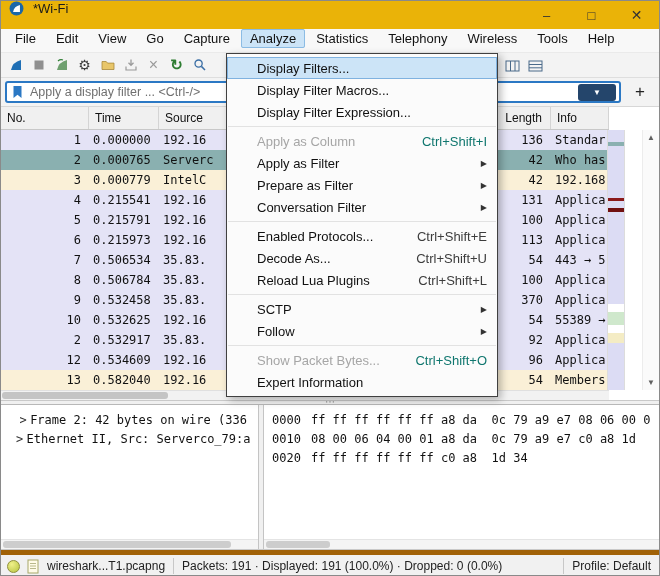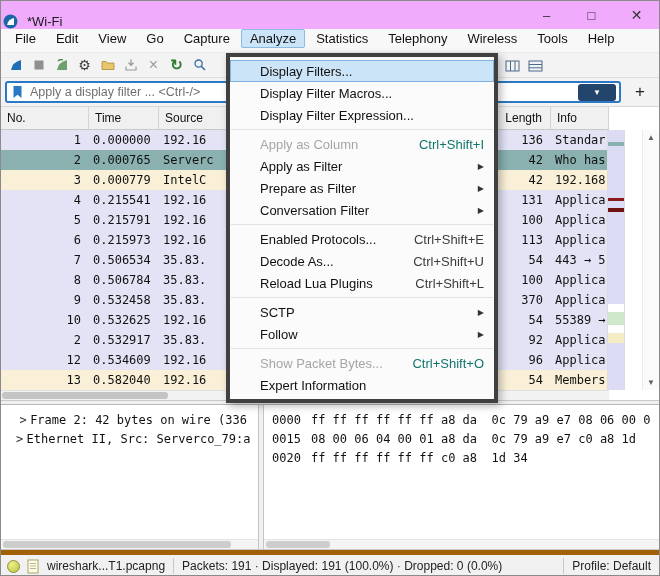--- a/index.html
+++ b/index.html
@@ -1,21 +1,21 @@
 <!DOCTYPE html>
 <html style="--accent: #2b78c4; --row-default: #e4e3f6; --row-arp: #faf0d7; --row-selected: #8ab0b0; --menu-hl: #cce4f7;"><head>
 <meta charset="utf-8">
 <style>
   * { margin:0; padding:0; box-sizing:border-box; }
   html,body { background:#fff; }
   body { font-family:"Liberation Sans", sans-serif; font-size:13px; color:#111; }
   #window { position:relative; width:660px; height:576px; border:1px solid #8a8a8a; background:#fff; overflow:hidden; }
 
   
-  .titlebar { height:28px; background:#f0abfc; display:flex; align-items:flex-end; padding-left:2px; }
+  .titlebar { height:28px; background:#eab308; display:flex; align-items:flex-start; padding-left:8px; }
   .app-icon { width:15px; height:15px; display:inline-flex; margin-right:9px; }
   .win-title { font-size:13px; color:#1a1a1a; }
   .win-controls { margin-left:auto; display:flex; height:100%; }
   .win-btn { width:45px; height:100%; display:flex; align-items:center; justify-content:center; font-size:13px; color:#333; }
   .win-btn.close { font-size:14px; }
 
   
   .menubar { height:24px; background:#f8f8f8; display:flex; align-items:flex-start; padding-left:4px; border-bottom:1px solid #eaeaea; }
   .mb-item { padding:2px 9px; margin:0 1px; border-radius:2px; }
   .mb-item.active { background:var(--menu-hl); outline:1px solid #8cbce4; outline-offset:-1px; }
@@ -83,21 +83,21 @@
   .hex-pane .handle { left:2px; width:64px; }
 
   
   .statusbar { height:27px; background:#f1f1f1; border-top:5px solid #a16207; display:flex; align-items:center; padding:0 8px 0 6px; font-size:12px; color:#222; }
   .expert-dot { width:13px; height:13px; border-radius:50%; background:radial-gradient(circle at 35% 30%, #f0f08a, #b6c440); border:1px solid #90903a; margin-right:7px; }
   .comment-icon { width:12px; height:15px; display:inline-flex; margin-right:8px; }
   .sb-sep { width:1px; height:16px; background:#c8c8c8; margin:0 8px; }
   .sb-right { margin-left:auto; display:flex; align-items:center; }
 
   
-  .popup-menu { position:absolute; left:225px; top:52px; width:272px; background:#fbfbfb; border:4px solid #404040; box-shadow:3px 3px 8px rgba(0,0,0,0.28); padding:3px 0; z-index:100; }
+  .popup-menu { position:absolute; left:225px; top:52px; width:272px; background:#fbfbfb; border:1px solid #404040; box-shadow:3px 3px 8px rgba(0,0,0,0.28); padding:3px 0; z-index:100; }
   .m-item { height:22px; display:flex; align-items:center; padding:0 10px 0 30px; white-space:nowrap; }
   .m-item.hl { background:var(--menu-hl); outline:1px solid #7fb2e0; outline-offset:-1px; }
   .m-item.dis { color:#a6a6a6; }
   .m-label { flex:1; }
   .m-short { color:#3c3c3c; margin-left:12px; }
   .m-item.dis .m-short { color:#0f766e; }
   .m-arrow { font-size:8px; color:#333; margin-left:12px; }
   .m-sep { height:1px; background:#e2e2e2; margin:3px 1px; }
 </style>
 </head>
@@ -336,21 +336,21 @@
           <div class="d-line"><span class="chev">&gt;</span><span class="d-text">Ethernet II, Src: Serverco_79:a</span></div>
         </div>
       <div class="pane-hscroll">
           <div class="handle"></div>
         </div>
     </div>
     <div class="vsplit"></div>
     <div class="hex-pane">
       <div id="hex-lines">
           <div class="h-line"><span class="h-off">0000</span><span class="h-bytes">ff ff ff ff ff ff a8 da  0c 79 a9 e7 08 06 00 0</span></div>
-          <div class="h-line"><span class="h-off">0015</span><span class="h-bytes">08 00 06 04 00 01 a8 da  0c 79 a9 e7 c0 a8 1d</span></div>
+          <div class="h-line"><span class="h-off">0010</span><span class="h-bytes">08 00 06 04 00 01 a8 da  0c 79 a9 e7 c0 a8 1d</span></div>
           <div class="h-line"><span class="h-off">0020</span><span class="h-bytes">ff ff ff ff ff ff c0 a8  1d 34</span></div>
         </div>
       <div class="pane-hscroll">
           <div class="handle"></div>
         </div>
     </div>
   </div>
 
   <div class="statusbar">
     <span class="expert-dot"></span>

